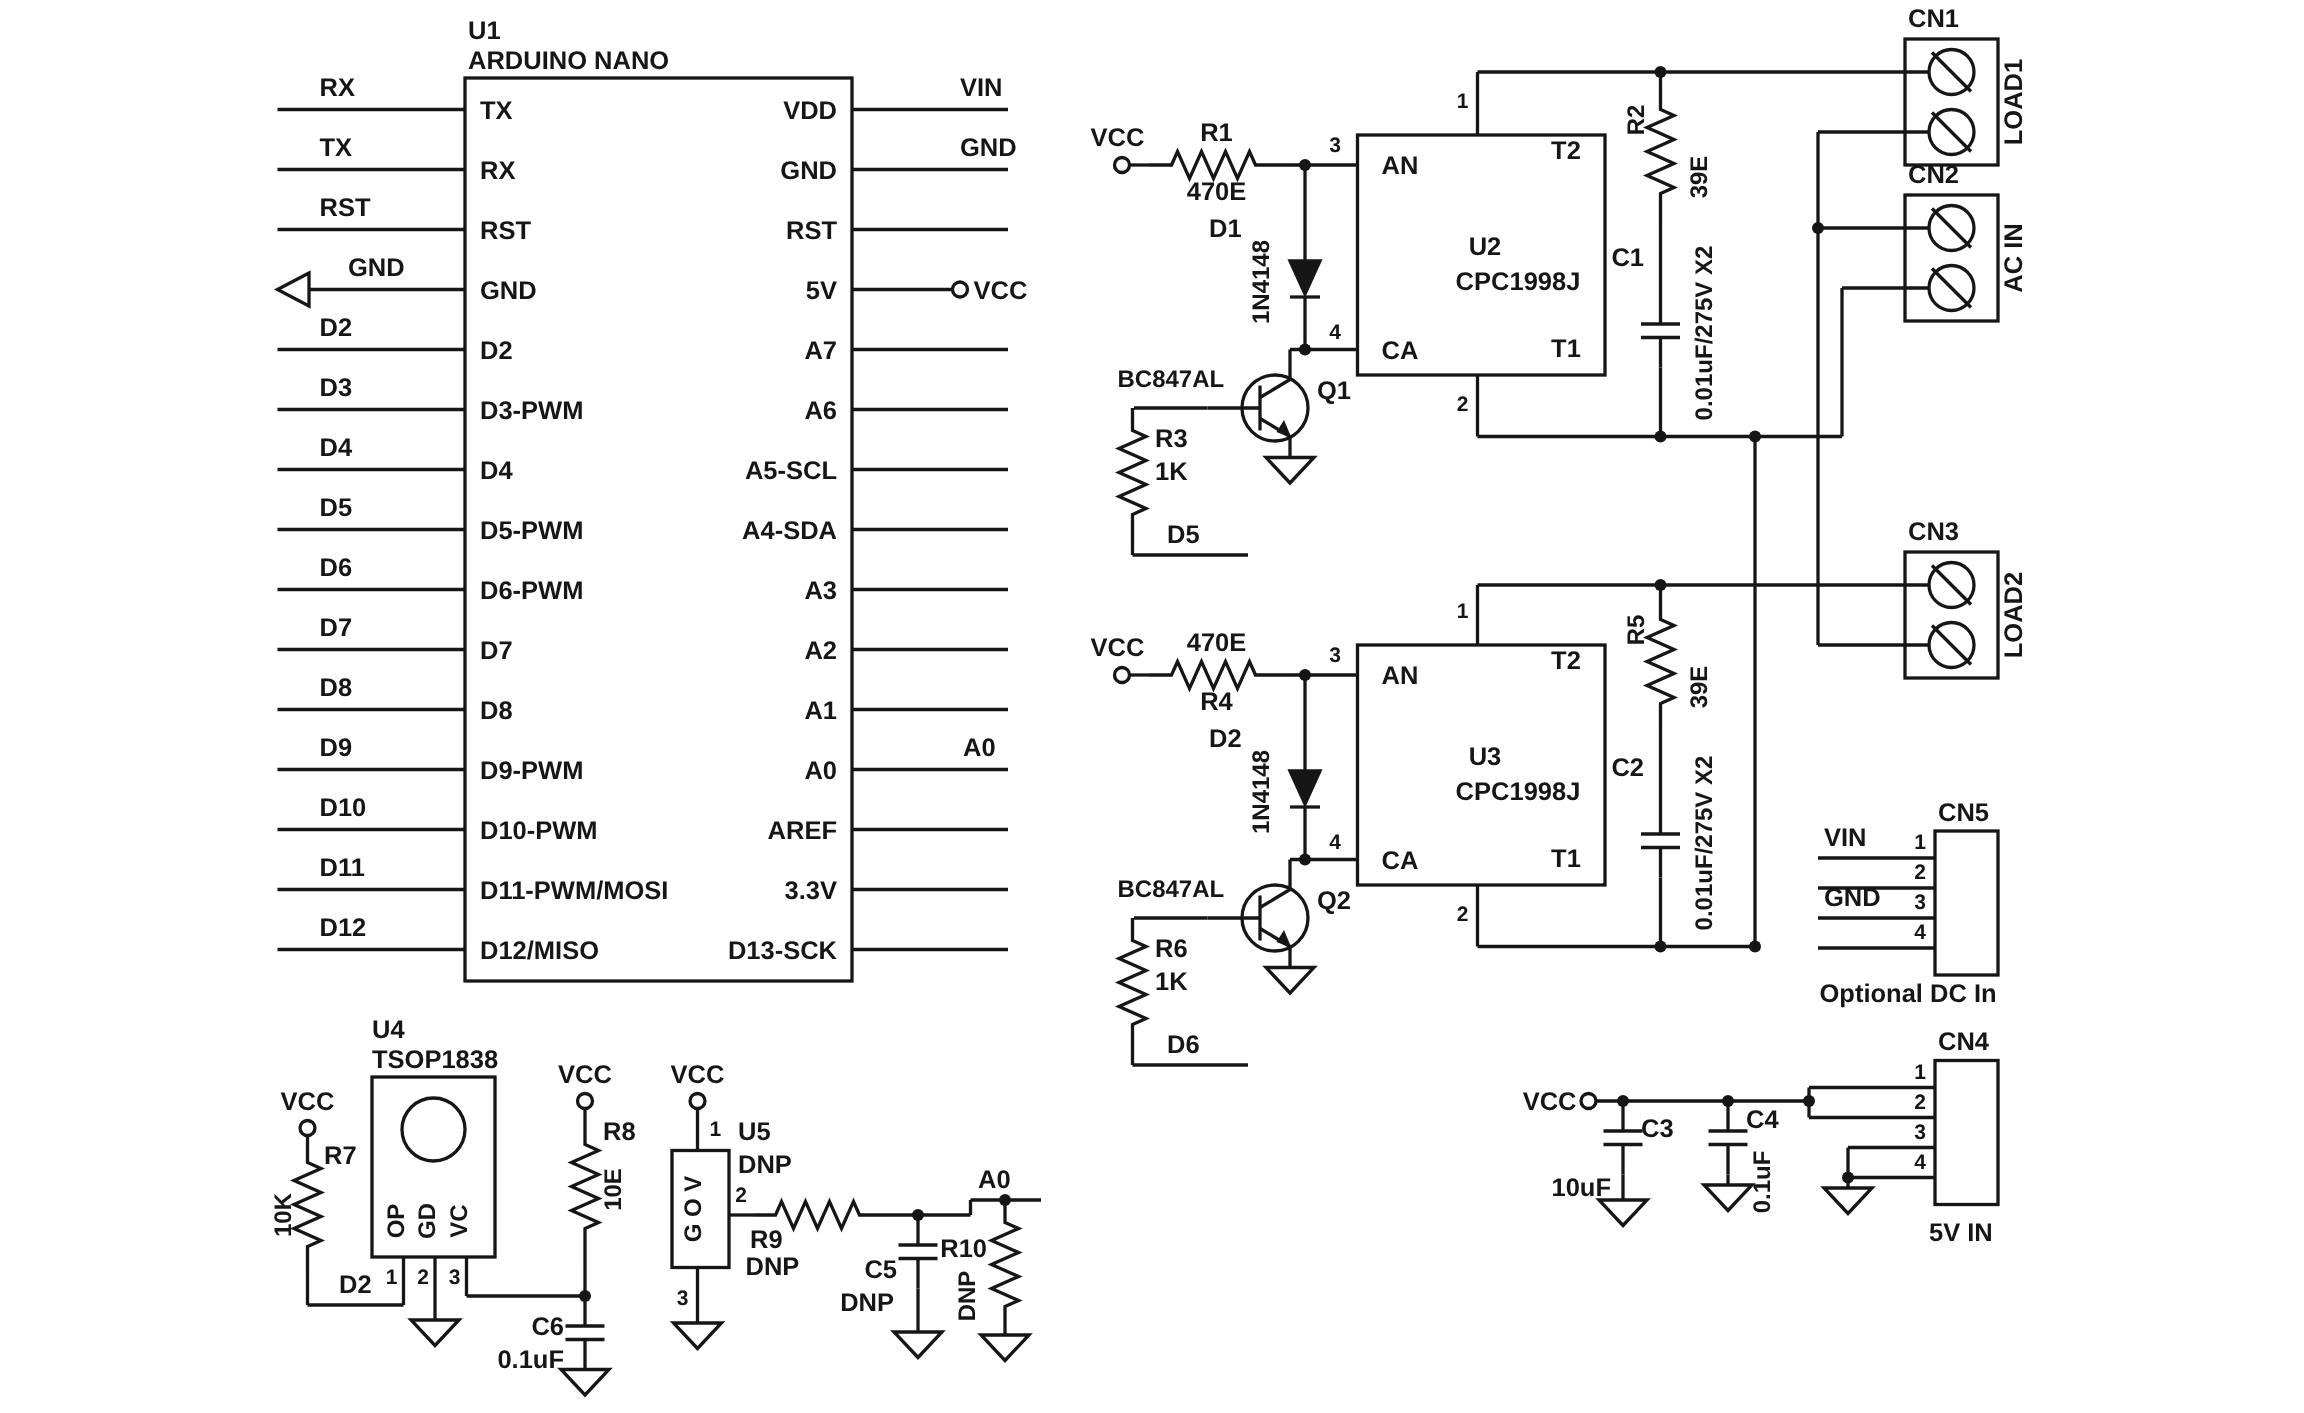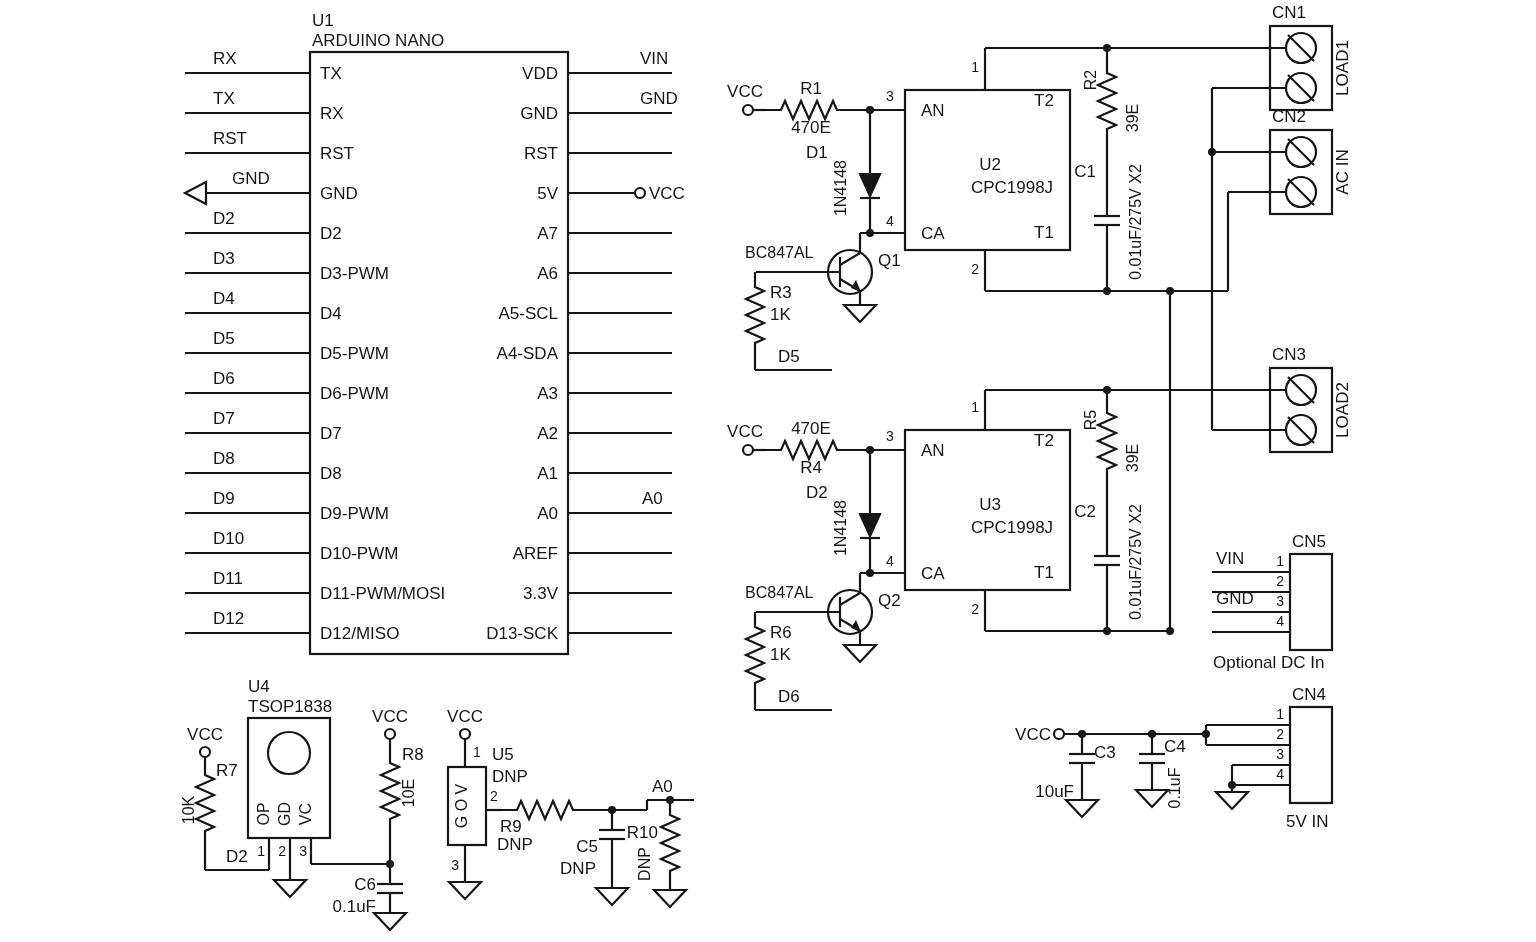--- a/index.html
+++ b/index.html
@@ -1,16 +1,16 @@
 <!DOCTYPE html>
 <html><head>
 <meta charset="utf-8">
 <style>
   html,body{margin:0;padding:0;background:#ffffff;}
-  .canvas{width:1536px;height:942px;position:relative;background:#fff;}
+  .canvas{width:1536px;height:942px;position:relative;background:#fff;font-weight:bold;}
   svg{font-family:"Liberation Sans", sans-serif;}
   text{fill:#161616;}
   .t{font-size:17px;}
   .tm{font-size:16px;}
   .ts{font-size:14px;}
   .w{stroke:#161616;stroke-width:2.2;fill:none;}
   .sym{stroke:#161616;stroke-width:2.2;fill:none;}
   .dot{fill:#161616;stroke:none;}
 </style>
 </head>

